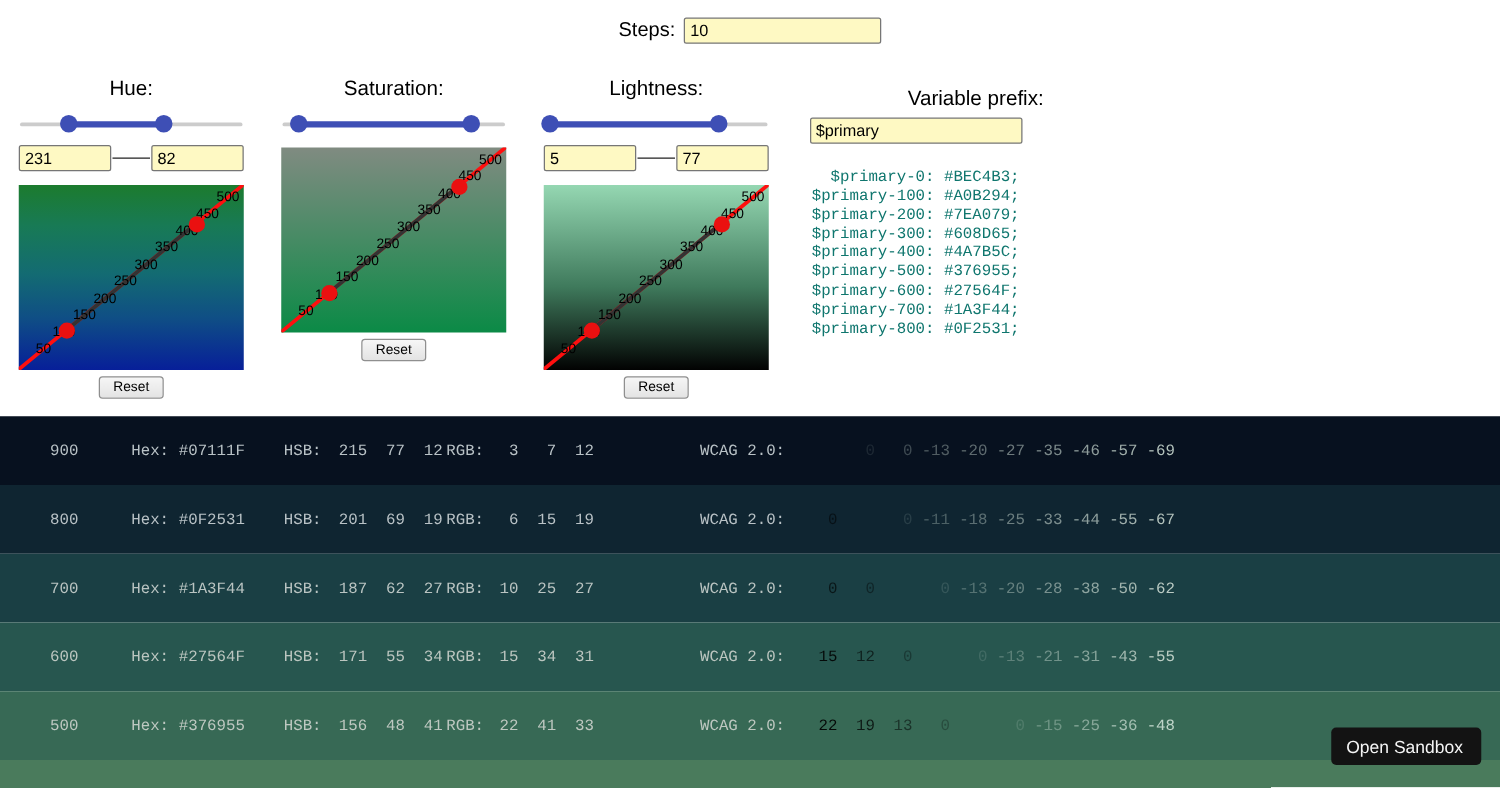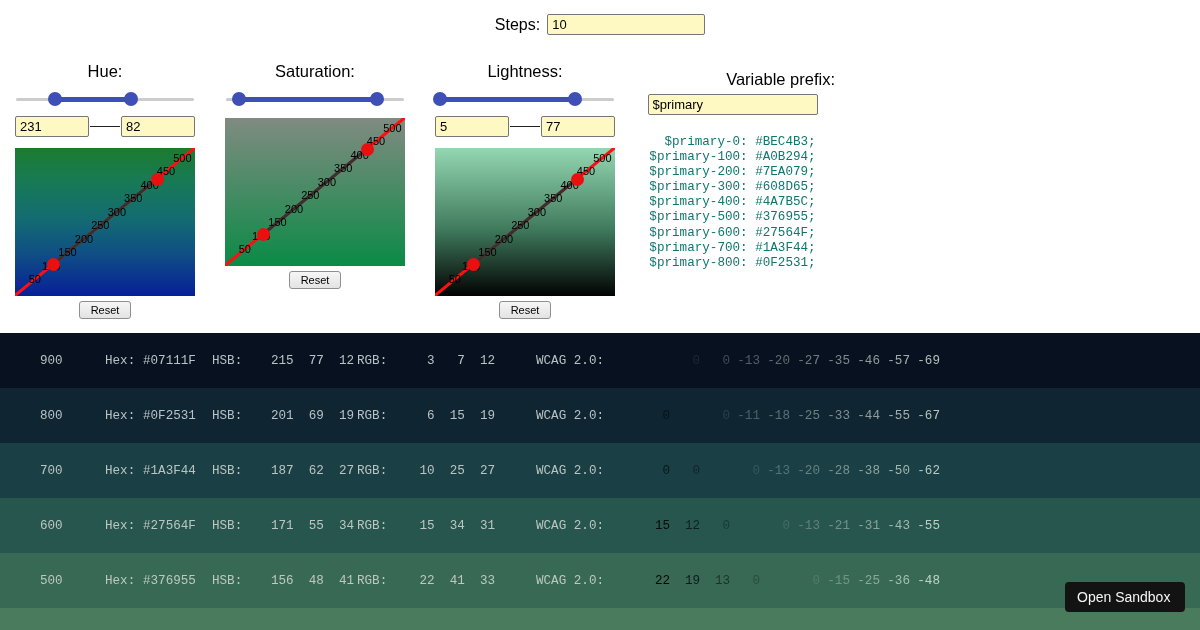--- a/index.html
+++ b/index.html
@@ -53,23 +53,23 @@
             font-size:12.6px;line-height:15.1px;color:#0f766e;}
   .var-line{white-space:pre;}
 
   
   .table{position:absolute;left:0;top:333px;width:1200px;}
   .trow{position:relative;height:55px;
         font-family:"Liberation Mono","DejaVu Sans Mono",monospace;font-size:12.6px;}
   .trow span{position:absolute;top:50%;transform:translateY(-50%);white-space:pre;}
   .c-name{left:40px;}
   .c-hexl{left:105px;} .c-hexv{left:143px;}
-  .c-hsbl{left:212px;} .c-hsbv{left:271px;}
-  .c-rgbl{left:357px;} .c-rgbv{left:412px;}
-  .c-wcagl{left:536px;}
+  .c-hsbl{left:227px;} .c-hsbv{left:271px;}
+  .c-rgbl{left:357px;} .c-rgbv{left:392px;}
+  .c-wcagl{left:560px;}
   .wcag-cells{position:absolute;left:640px;top:0;height:100%;display:flex;align-items:center;}
   .wcell{position:static !important;transform:none !important;
          display:inline-block;width:30px;text-align:right;white-space:pre;}
   .trow-partial{height:22px;}
 
   
   .sandbox-btn{position:absolute;right:15px;bottom:18px;width:120px;box-sizing:border-box;
                background:#131313;color:#f5f5f5;border-radius:4px;padding:6px 12px;
                font-size:14px;line-height:1.3;cursor:pointer;z-index:5;}
 </style>

